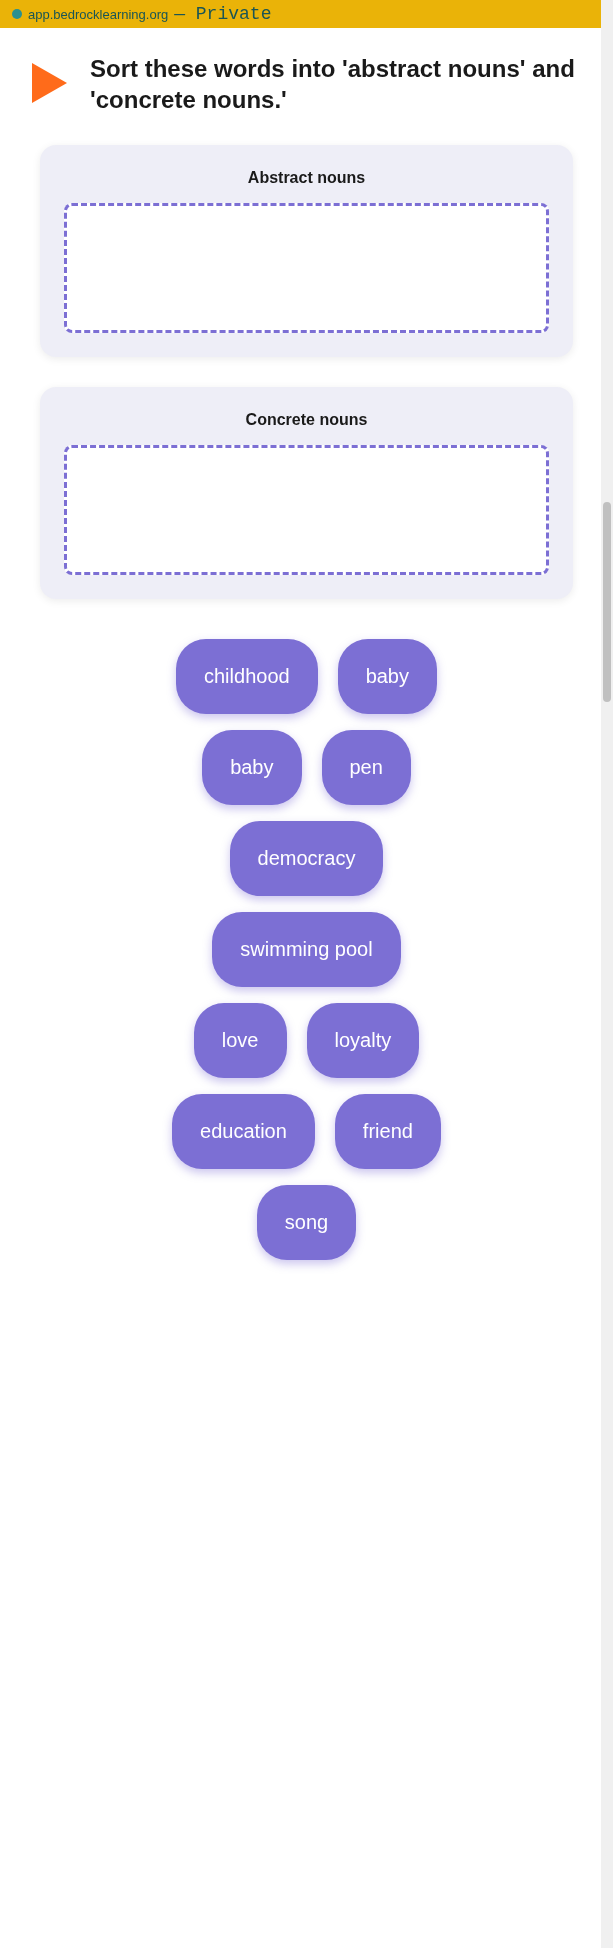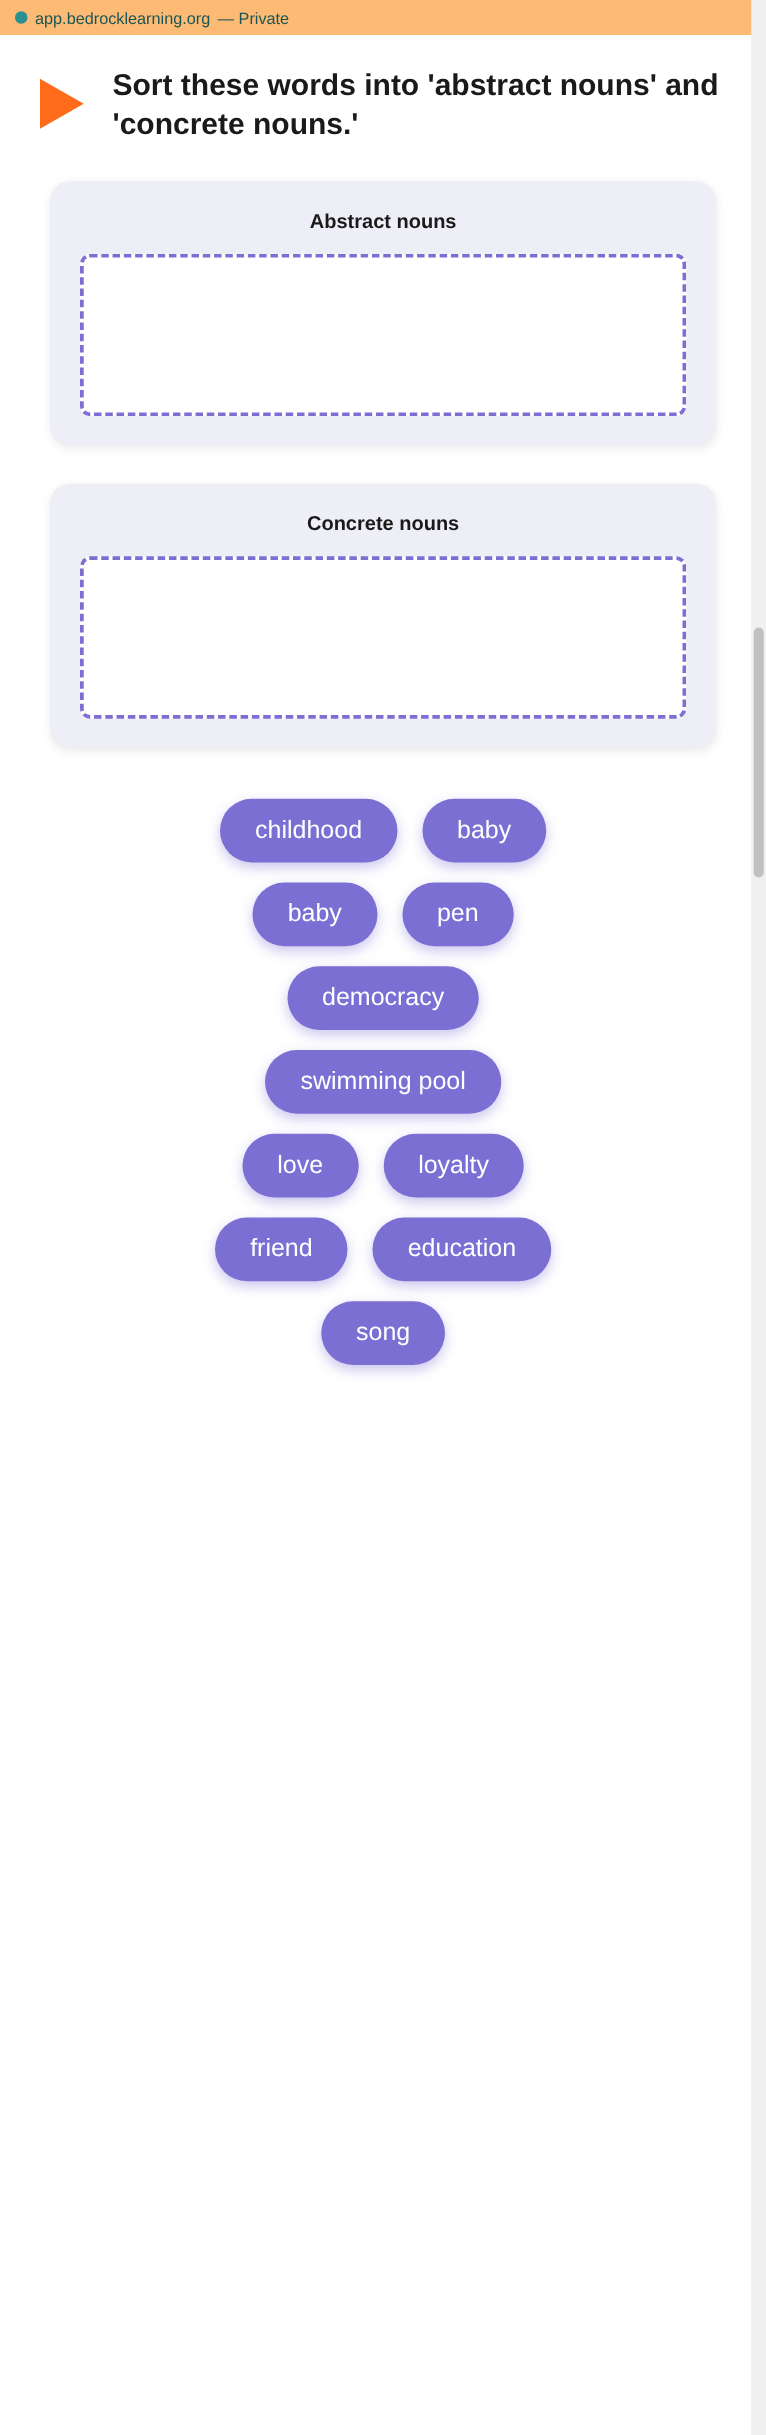--- a/index.html
+++ b/index.html
@@ -14,42 +14,43 @@
       background-color: #ffffff;
       font-family: Arial, sans-serif;
       overflow-x: hidden;
       position: relative;
     }
 
     
     .browser-bar {
       width: 100%;
       height: 28px;
-      background-color: #fdba74;
+      background-color: #eab308;
       display: flex;
       align-items: center;
       padding: 0 12px;
       gap: 6px;
     }
 
     .browser-bar-dot {
       width: 10px;
       height: 10px;
       background-color: #2a9090;
       border-radius: 50%;
     }
 
     .browser-bar-url {
       font-size: 13px;
       color: #1a5555;
     }
 
     .browser-bar-private {
-      font-size: 13px;
+      font-size: 18px;
       color: #1a5555;
+      font-family: Liberation Mono, monospace;
     }
 
     
     .header-section {
       width: 100%;
       padding: 20px 30px 20px 80px;
       display: flex;
       align-items: center;
       gap: 10px;
       background-color: #ffffff;
@@ -117,21 +118,21 @@
       flex-direction: row;
       justify-content: center;
       gap: 20px;
       flex-wrap: wrap;
     }
 
     .word-chip {
       background-color: #7c6fd4;
       color: #ffffff;
       border-radius: 30px;
-      padding: 14px 28px;
+      padding: 26px 28px;
       font-size: 20px;
       font-weight: 500;
       cursor: pointer;
       box-shadow: 0 4px 10px rgba(124, 111, 212, 0.4);
       white-space: nowrap;
       user-select: none;
     }
 
     
     .scrollbar-track {
@@ -204,22 +205,22 @@
   <div class="words-row">
     <div class="word-chip">swimming pool</div>
   </div>
 
   <div class="words-row">
     <div class="word-chip">love</div>
     <div class="word-chip">loyalty</div>
   </div>
 
   <div class="words-row">
+    <div class="word-chip">education</div>
     <div class="word-chip">friend</div>
-    <div class="word-chip">education</div>
   </div>
 
   <div class="words-row">
     <div class="word-chip">song</div>
   </div>
 
 </div>
 
 <div class="scrollbar-track">
   <div class="scrollbar-thumb"></div>

